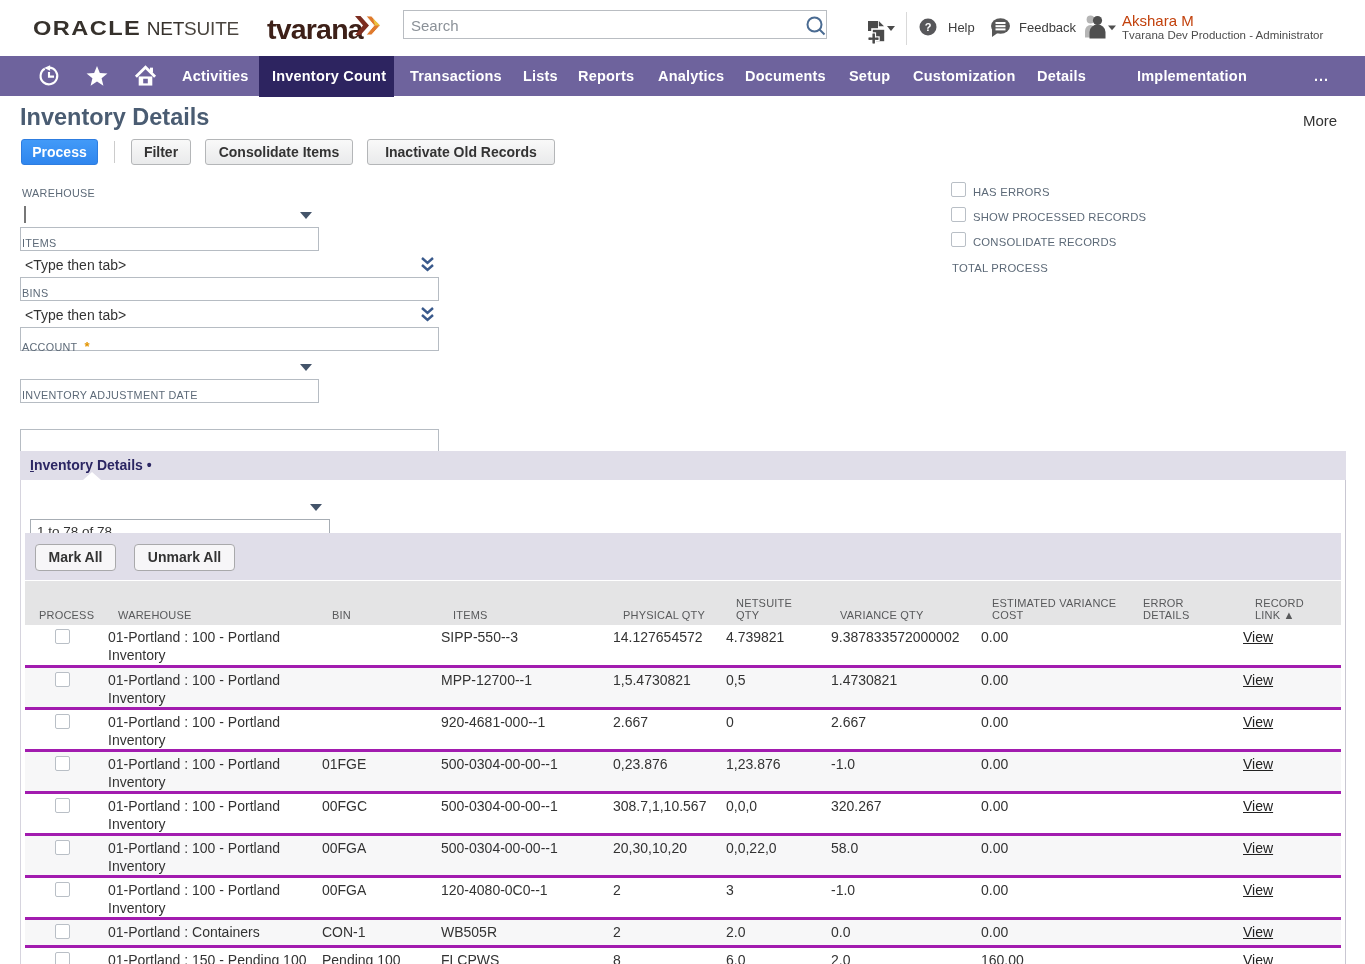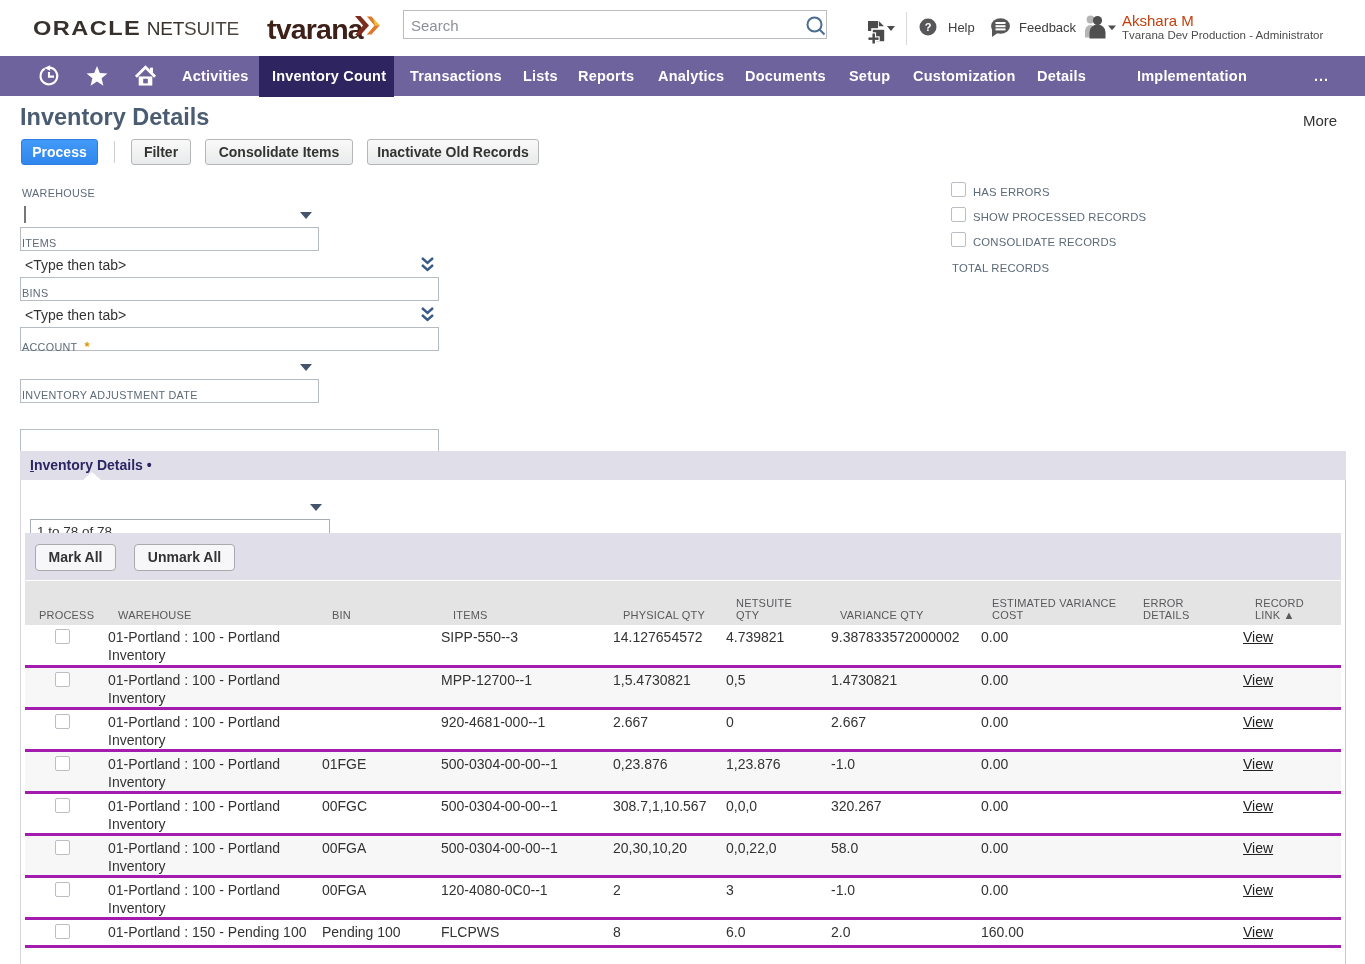--- a/index.html
+++ b/index.html
@@ -151,21 +151,21 @@
 <div class="navitem" style="left:1037px">Details</div>
 <div class="navitem" style="left:1137px">Implementation</div>
 <div class="navitem" style="left:1314px;letter-spacing:1px">...</div>
 
 <div class="abs" id="title">Inventory Details</div>
 <div class="abs" id="more">More</div>
 <div class="btn" id="btn-process">Process</div>
 <div class="abs" id="btnsep"></div>
 <div class="btn" style="left:131px;width:60px">Filter</div>
 <div class="btn" style="left:205px;width:148px">Consolidate Items</div>
-<div class="btn" style="left:367px;width:172px">Inactivate Old Records</div>
+<div class="btn" style="left:367px;width:188px">Inactivate Old Records</div>
 
 <div class="lbl" style="left:22px;top:187px">WAREHOUSE</div>
 <div class="inp" style="left:20px;top:203px;width:299px"></div>
 <div class="abs" style="left:24px;top:206px;width:1.5px;height:17px;background:#777"></div>
 <div class="tri" style="left:300px;top:212px"></div>
 <div class="lbl" style="left:22px;top:237px">ITEMS</div>
 <div class="inp" style="left:20px;top:253px;width:419px"></div>
 <div class="inptxt" style="left:25px;top:257px">&lt;Type then tab&gt;</div>
 <svg class="abs" style="left:420px;top:256px" width="15" height="17" viewBox="0 0 15 17">
   <path d="M2 2 l5.5 5 L13 2 M2 9 l5.5 5 L13 9" fill="none" stroke="#3a5a8c" stroke-width="2.4"></path>
@@ -181,21 +181,21 @@
 <div class="tri" style="left:300px;top:364px"></div>
 <div class="lbl" style="left:22px;top:389px">INVENTORY ADJUSTMENT DATE</div>
 <div class="inp" style="left:20px;top:405px;width:419px"></div>
 
 <div class="cb" style="left:951px;top:182px"></div>
 <div class="cblbl" style="left:973px;top:186px">HAS ERRORS</div>
 <div class="cb" style="left:951px;top:207px"></div>
 <div class="cblbl" style="left:973px;top:211px">SHOW PROCESSED RECORDS</div>
 <div class="cb" style="left:951px;top:232px"></div>
 <div class="cblbl" style="left:973px;top:236px">CONSOLIDATE RECORDS</div>
-<div class="cblbl" style="left:952px;top:262px">TOTAL RECORDS</div>
+<div class="cblbl" style="left:952px;top:262px">TOTAL PROCESS</div>
 
 <div class="abs" id="panel"></div>
 <div class="abs" id="tabstrip"></div>
 <div class="abs" id="tabtxt"><span style="text-decoration:underline">I</span>nventory Details <span style="font-size:14px">•</span></div>
 <div class="abs" id="tabnotch"></div>
 <div class="inp abs" id="pagesel">
     <span>1 to 78 of 78</span>
   </div>
 <div class="tri" style="left:310px;top:504px"></div>
 <div class="abs" id="markstrip"></div>
@@ -340,20 +340,34 @@
           <td>01-Portland : 100 - Portland Inventory</td>
           <td>00FGA</td>
           <td>120-4080-0C0--1</td>
           <td>2</td>
           <td>3</td>
           <td>-1.0</td>
           <td>0.00</td>
           <td></td>
           <td class="view"><a>View</a></td>
         </tr>
+<tr class="data alt" style="height:28px">
+          <td>
+            <div class="rowcb"></div>
+          </td>
+          <td style="white-space:nowrap">01-Portland : Containers</td>
+          <td>CON-1</td>
+          <td>WB505R</td>
+          <td>2</td>
+          <td>2.0</td>
+          <td>0.0</td>
+          <td>0.00</td>
+          <td></td>
+          <td class="view"><a>View</a></td>
+        </tr>
 <tr class="data" style="height:28px">
           <td>
             <div class="rowcb"></div>
           </td>
           <td style="white-space:nowrap">01-Portland : 150 - Pending 100</td>
           <td>Pending 100</td>
           <td>FLCPWS</td>
           <td>8</td>
           <td>6.0</td>
           <td>2.0</td>

